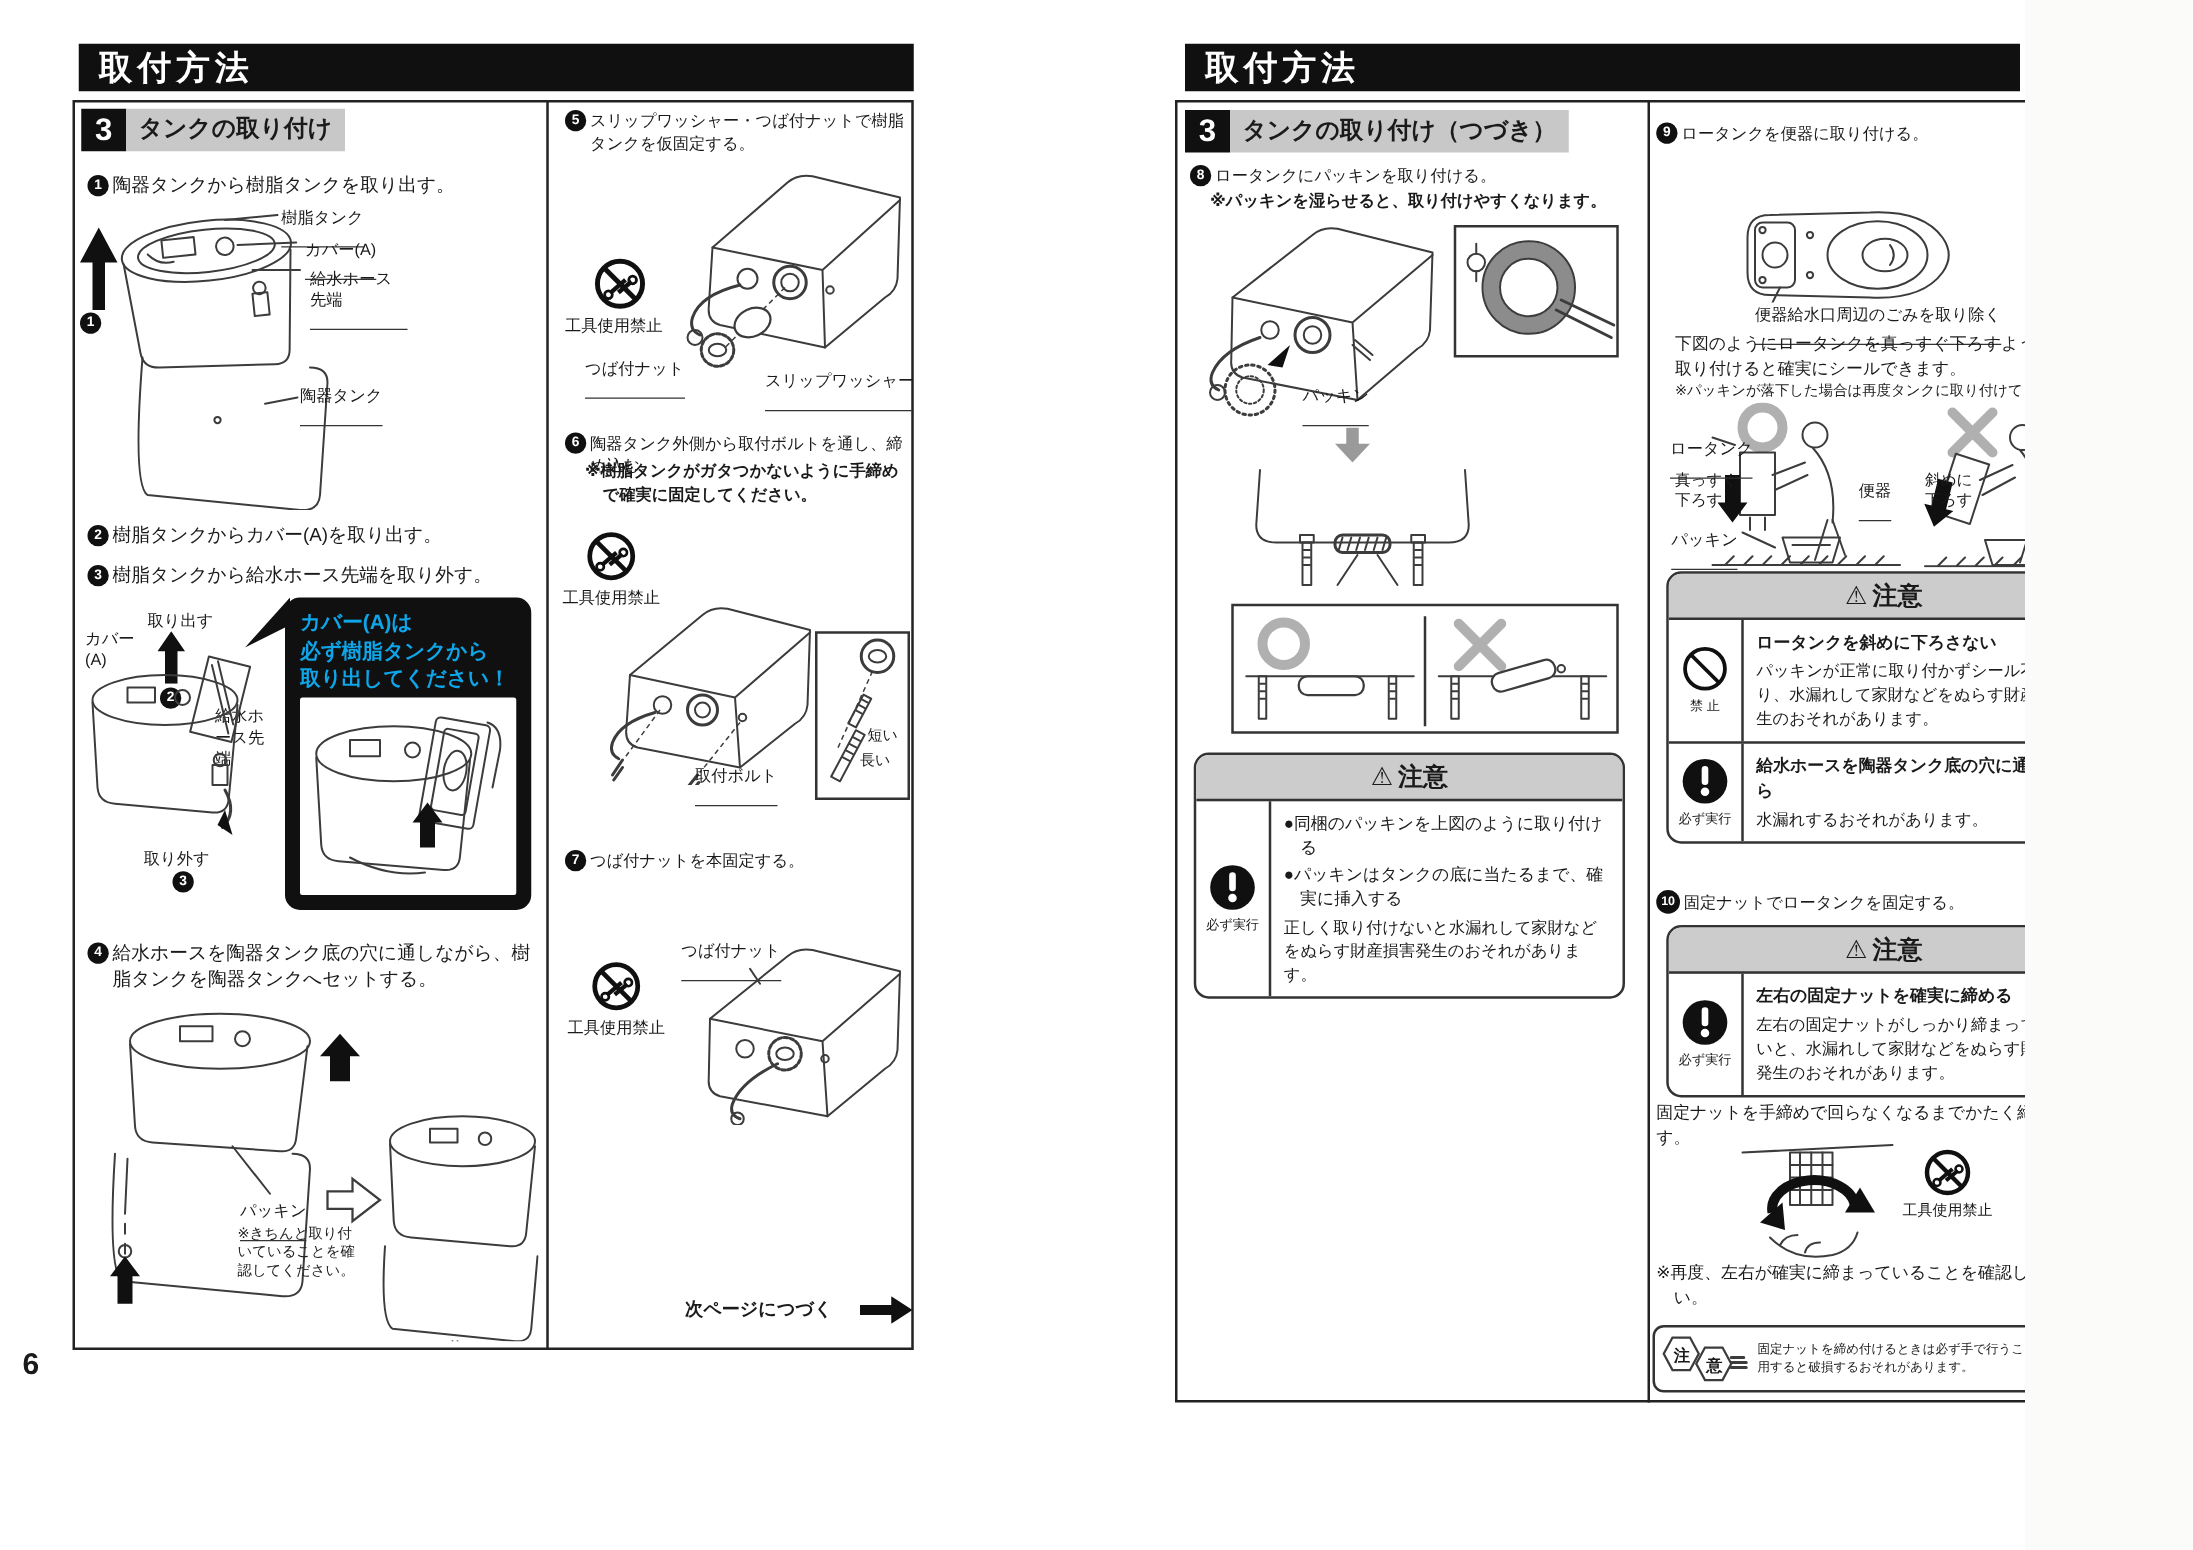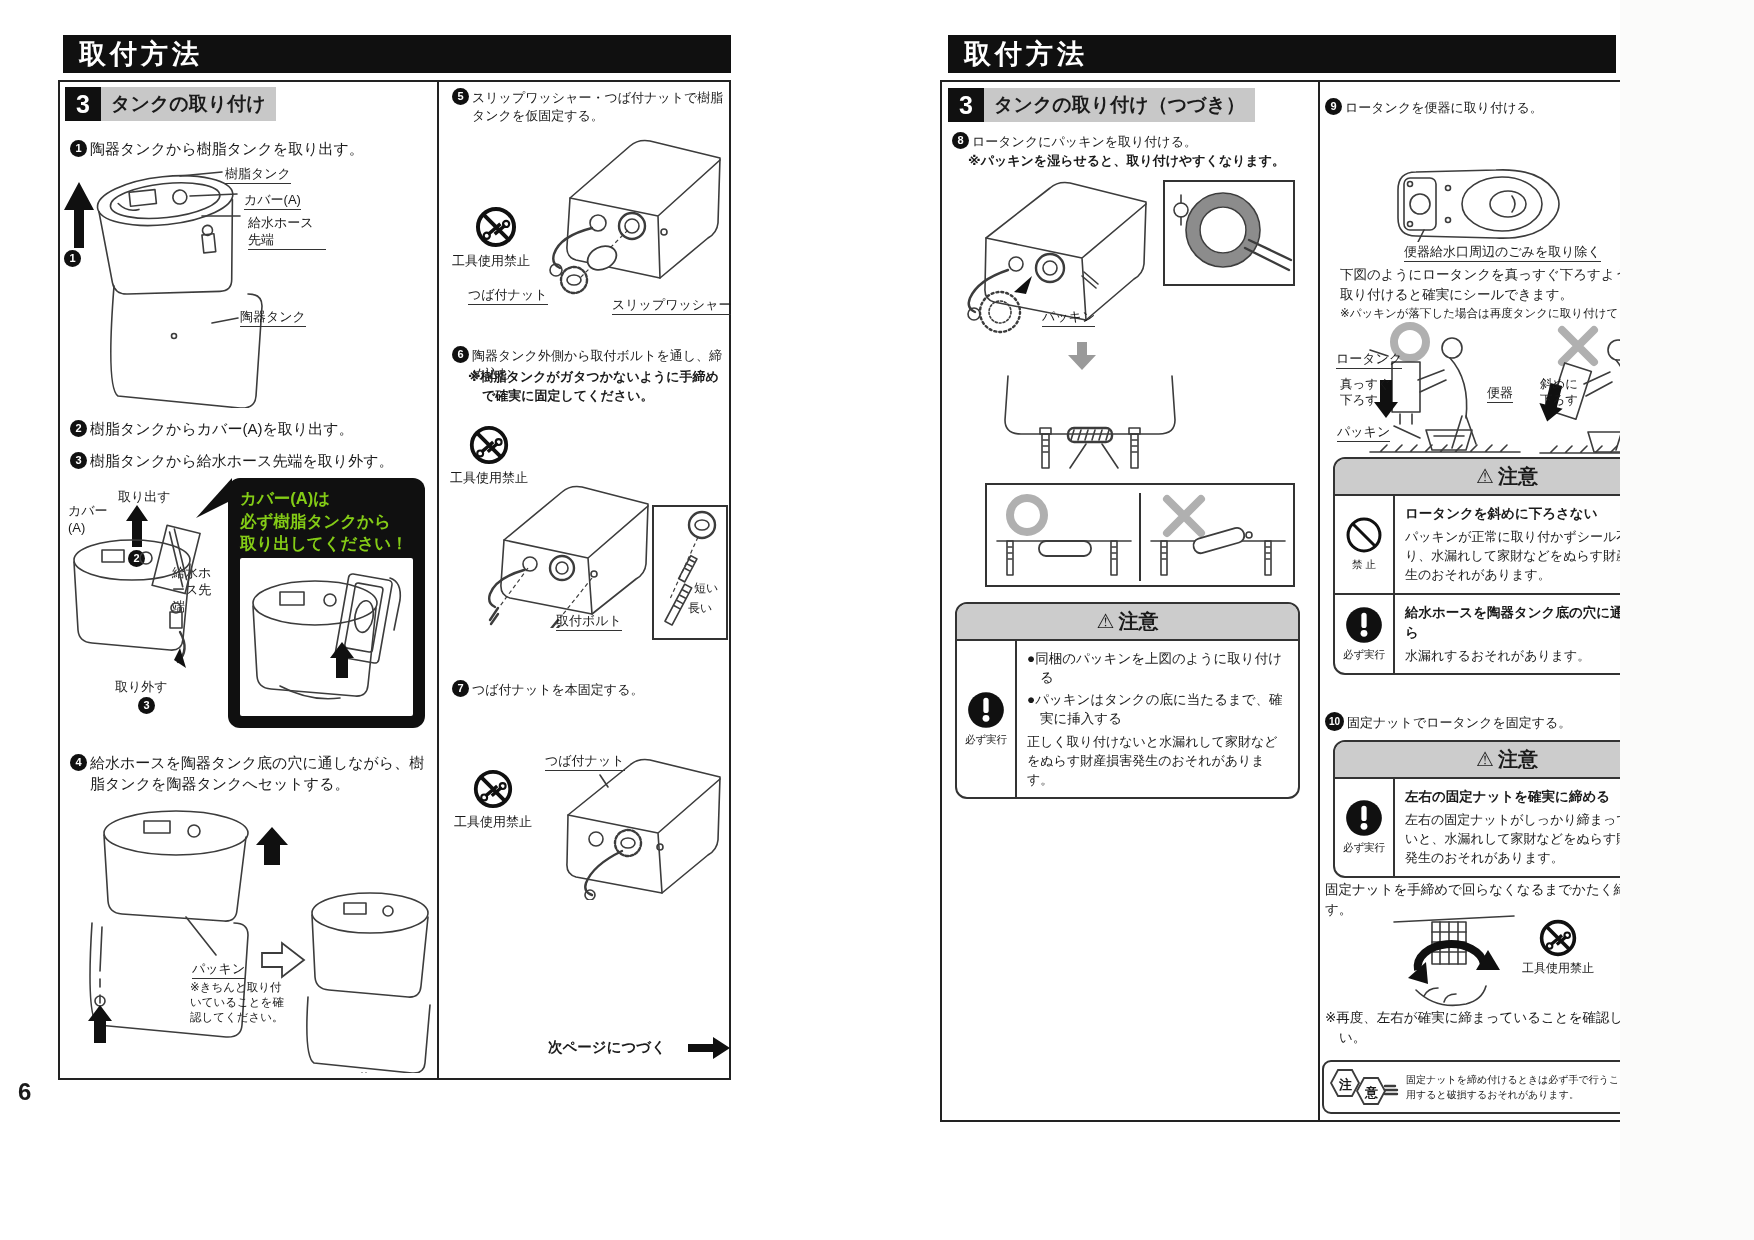--- a/index.html
+++ b/index.html
@@ -13,23 +13,23 @@
 .badge{background:#101010;color:#fff;font-weight:bold;font-size:25px;text-align:center;line-height:34px}
 .sectitle{background:#c8c8c8;font-weight:bold;font-size:19px;line-height:34px;padding:0 10px;white-space:nowrap}
 .step{font-size:15px;line-height:1.42;text-indent:-20px;padding-left:20px}
 .step.sm{font-size:13px}
 .noteb{font-weight:bold;font-size:13px;line-height:1.45;text-indent:-14px;padding-left:14px}
 .plain{font-size:13.5px;line-height:1.5}
 .tiny{font-size:11.5px;line-height:1.4}
 .n{display:inline-block;width:17px;height:17px;border-radius:50%;background:#101010;color:#fff;font-size:11px;line-height:17px;text-align:center;font-weight:bold;text-indent:0;margin-right:3px;vertical-align:2px}
 .n.big{width:19px;height:19px;line-height:19px;font-size:10px}
 .lbl{font-size:13px;white-space:nowrap}
-.lbl.u{border-bottom:1.5px solid #333;padding-bottom:0}
+.lbl.u{border-bottom:1.5px solid #333;padding-bottom:14px}
 .wrapable{white-space:normal;line-height:1.3}
-.callout{background:#101010;border-radius:12px;color:#84cc16}
+.callout{background:#101010;border-radius:12px;color:#0ea5e9}
 .ctext{font-weight:bold;font-size:16.5px;line-height:1.25;padding:10px 0 0 12px}
 .cimg{background:#fff;border-radius:2px}
 .caution{border:2.5px solid #333;border-radius:12px;background:#fff;overflow:hidden}
 .chead{background:#cccccc;text-align:center;font-weight:bold;font-size:20px;padding:4px 0;border-bottom:2px solid #333}
 .warnglyph{font-weight:bold;margin-right:4px}
 .crow{display:flex}
 .crow + .crow{border-top:2px solid #333}
 .cicon{flex:0 0 60px;border-right:2px solid #333;display:flex;flex-direction:column;align-items:center;justify-content:center;gap:4px;padding:8px 2px}
 .ilabel{font-size:10.5px;font-weight:normal;white-space:nowrap}
 .cbody{padding:8px 10px;font-size:13px;line-height:1.48;flex:1}

